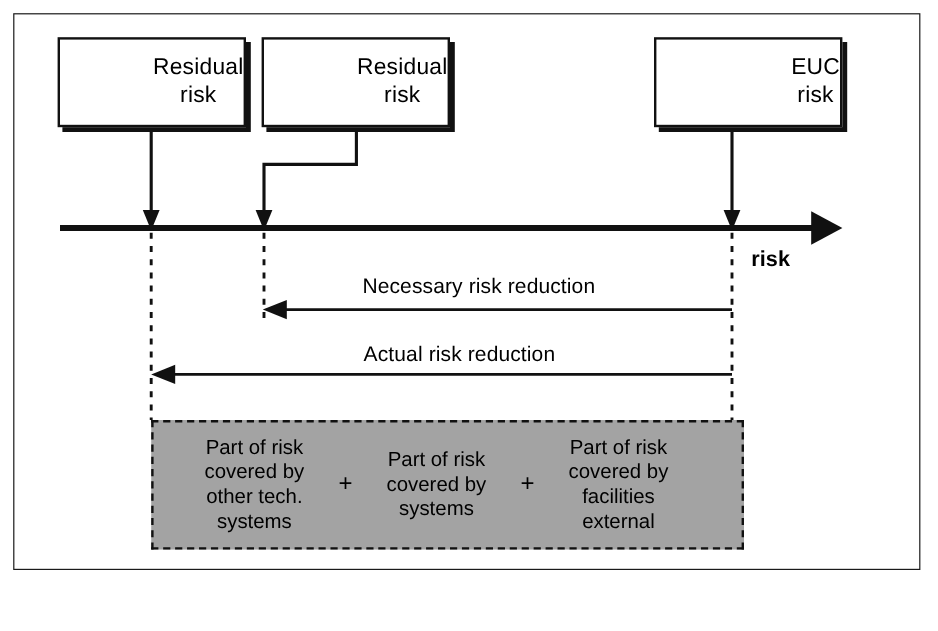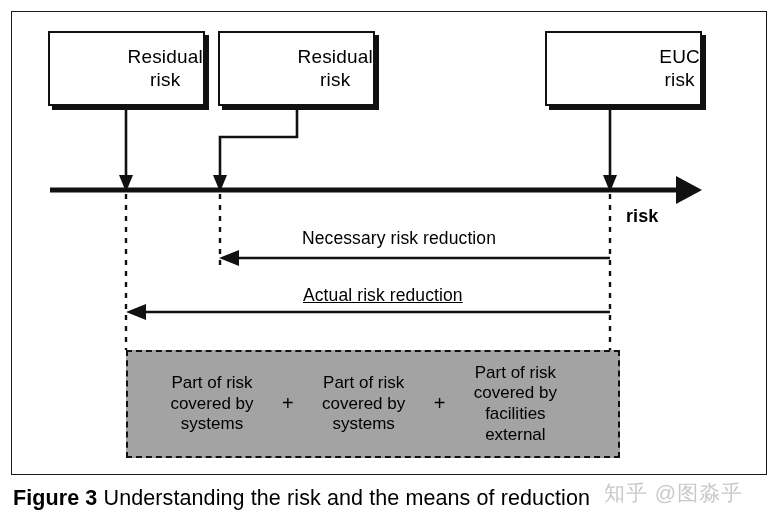--- a/index.html
+++ b/index.html
@@ -66,21 +66,21 @@
     letter-spacing: 0.1px;
   }
   #lab-increasing {
     left: 626px; top: 206px;
     font-weight: bold;
     font-size: 18px;
     line-height: 1.15;
     text-align: left;
   }
   #lab-necessary { left: 286px; top: 228px; margin-left: 16px; }
-  #lab-actual    { left: 303px; top: 285px; text-decoration: underline; }
+  #lab-actual    { left: 303px; top: 285px; }
 
   
   #breakdown {
     position: absolute;
     left: 126px;
     top: 350px;
     width: 494px;
     height: 108px;
     box-sizing: border-box;
     border: 2.5px dashed #111111;
@@ -202,37 +202,33 @@
     <div style="text-align:center">risk</div>
   </div>
 
   <div class="lab" id="lab-necessary">Necessary risk reduction</div>
   <div class="lab" id="lab-actual">Actual risk reduction</div>
 
   <div id="breakdown">
     <div class="bd-col">
       <span>Part of risk</span>
       <span>covered by</span>
+      <span>other tech.</span>
       <span>systems</span>
     </div>
     <div class="bd-plus">+</div>
     <div class="bd-col">
       <span>Part of risk</span>
       <span>covered by</span>
       <span>systems</span>
     </div>
     <div class="bd-plus">+</div>
     <div class="bd-col">
       <span>Part of risk</span>
       <span>covered by</span>
       <span>facilities</span>
       <span>external</span>
     </div>
   </div>
 
-  <div id="caption">
-    <span class="fignum">Figure 3</span>
-    <span class="captext">Understanding the risk and the means of reduction</span>
-  </div>
-
-  <div id="watermark">知乎 @图淼乎</div>
+
 
 </div>
 
 </body></html>

